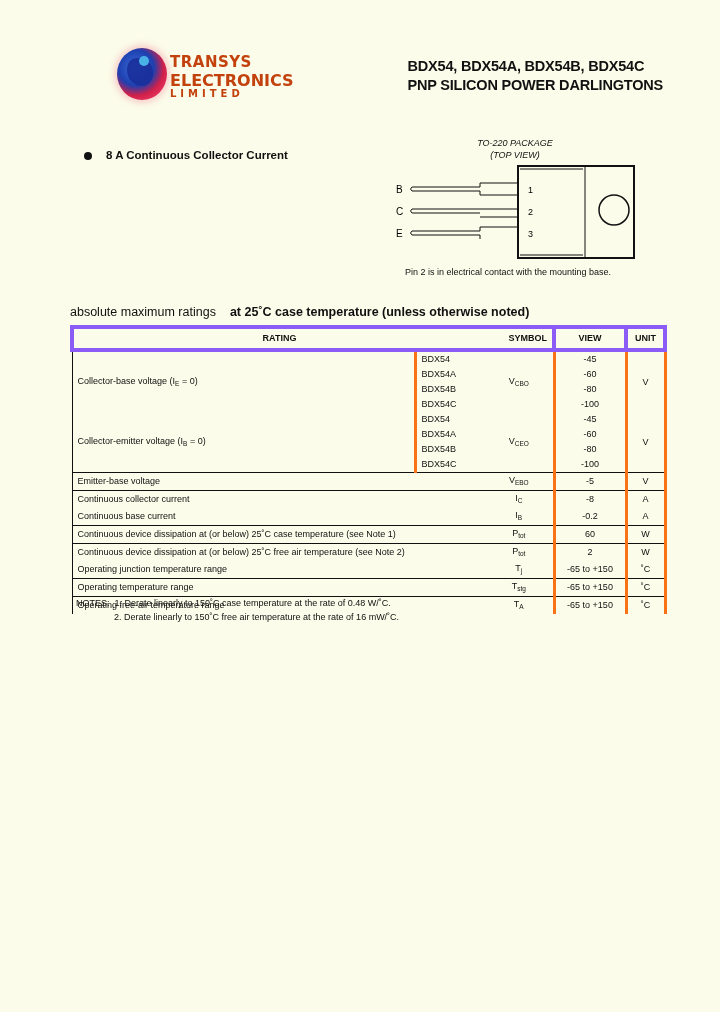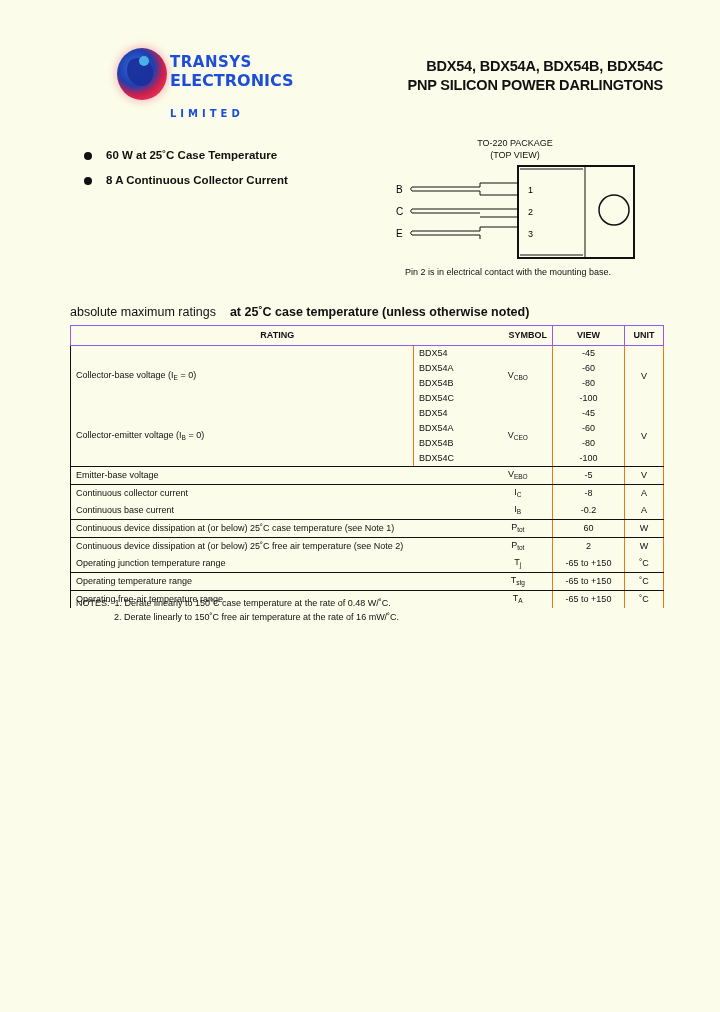--- a/index.html
+++ b/index.html
@@ -17,52 +17,52 @@
     }
     .logo-globe .land {
       position: absolute; left: 10px; top: 10px; width: 26px; height: 28px;
       background: #1a2f9a; border-radius: 40% 55% 45% 60%; opacity: 0.9;
     }
     .logo-globe .land2 {
       position: absolute; left: 22px; top: 8px; width: 10px; height: 10px;
       background: #4ab0e8; border-radius: 50%;
     }
     .logo-text {
-      left: 170px; top: 55px; color: #1d4ed8; font-weight: bold;
+      left: 170px; top: 55px; color: #c2410c; font-weight: bold;
       font-family: "DejaVu Sans", sans-serif; line-height: 1;
     }
     .logo-text .l1 { font-size: 15px; letter-spacing: 0.5px; display: block; }
     .logo-text .l2 { font-size: 16px; letter-spacing: 0px; display: block; margin-top: 3px; }
-    .logo-text .l3 { font-size: 10px; letter-spacing: 4px; display: block; margin-top: 20px; }
+    .logo-text .l3 { font-size: 10px; letter-spacing: 4px; display: block; margin-top: 0; }
     
     .title-block {
-      right: 57px; top: 57px; text-align: right; font-weight: bold;
+      right: 57px; top: 57px; font-weight: bold;
       font-size: 14.5px; line-height: 19px; letter-spacing: -0.2px;
     }
     
     .features { left: 82px; top: 148px; font-size: 11.5px; font-weight: bold; }
     .feature { position: relative; padding-left: 24px; margin-bottom: 10px; line-height: 15px; }
     .feature .bullet {
       position: absolute; left: 2px; top: 4px; width: 8px; height: 8px;
       border-radius: 50%; background: #111;
     }
     .feature sub { font-size: 8px; vertical-align: -2px; }
     
-    .pkg-title { left: 440px; top: 137px; width: 150px; text-align: center; font-size: 9px; line-height: 12px; }
+    .pkg-title { left: 440px; top: 137px; width: 150px; text-align: center; font-size: 9px; line-height: 12px; font-style: italic; }
     .pkg-svg { left: 390px; top: 160px; }
     .pkg-note { left: 405px; top: 267px; font-size: 9px; }
     
     .section-head { left: 70px; top: 305px; font-size: 12.5px; }
     .section-head .b { font-weight: bold; margin-left: 14px; }
     
     .ratings { left: 70px; top: 325px; border-collapse: collapse; font-size: 9px; }
     .ratings td, .ratings th { padding: 0 5px; height: 15px; line-height: 15px; white-space: nowrap; }
-    .ratings th { font-weight: bold; border: 1px solid #8b5cf6; height: 19px; font-size: 9px; }
+    .ratings th { font-weight: bold; border: 4px solid #8b5cf6; height: 19px; font-size: 9px; }
     .ratings .bl { border-left: 1px solid #111; }
-    .ratings .br { border-right: 1px solid #f97316; }
+    .ratings .br { border-right: 3px solid #f97316; }
     .ratings .bb { border-bottom: 1px solid #111; }
     .c { text-align: center; }
     .r { text-align: right; }
     .ratings sub { font-size: 6.5px; vertical-align: -2px; }
     .notes { left: 76px; top: 596px; font-size: 9px; line-height: 14px; }
     .notes .n2 { padding-left: 38px; }
   </style>
 </head>
 <body>
 
@@ -75,24 +75,20 @@
   <span class="l2">ELECTRONICS</span>
   <span class="l3">LIMITED</span>
 </div>
 
 <div class="abs title-block">
   <div>BDX54, BDX54A, BDX54B, BDX54C</div>
   <div>PNP SILICON POWER DARLINGTONS</div>
 </div>
 
 <div class="abs features">
-  <div class="feature">
-    <span class="bullet"></span>
-    <div>60 W at 25˚C Case Temperature</div>
-  </div>
   <div class="feature">
     <span class="bullet"></span>
     <div>8 A Continuous Collector Current</div>
   </div>
 </div>
 
 <div class="abs pkg-title">
   <div>TO-220 PACKAGE</div>
   <div>(TOP VIEW)</div>
 </div>

